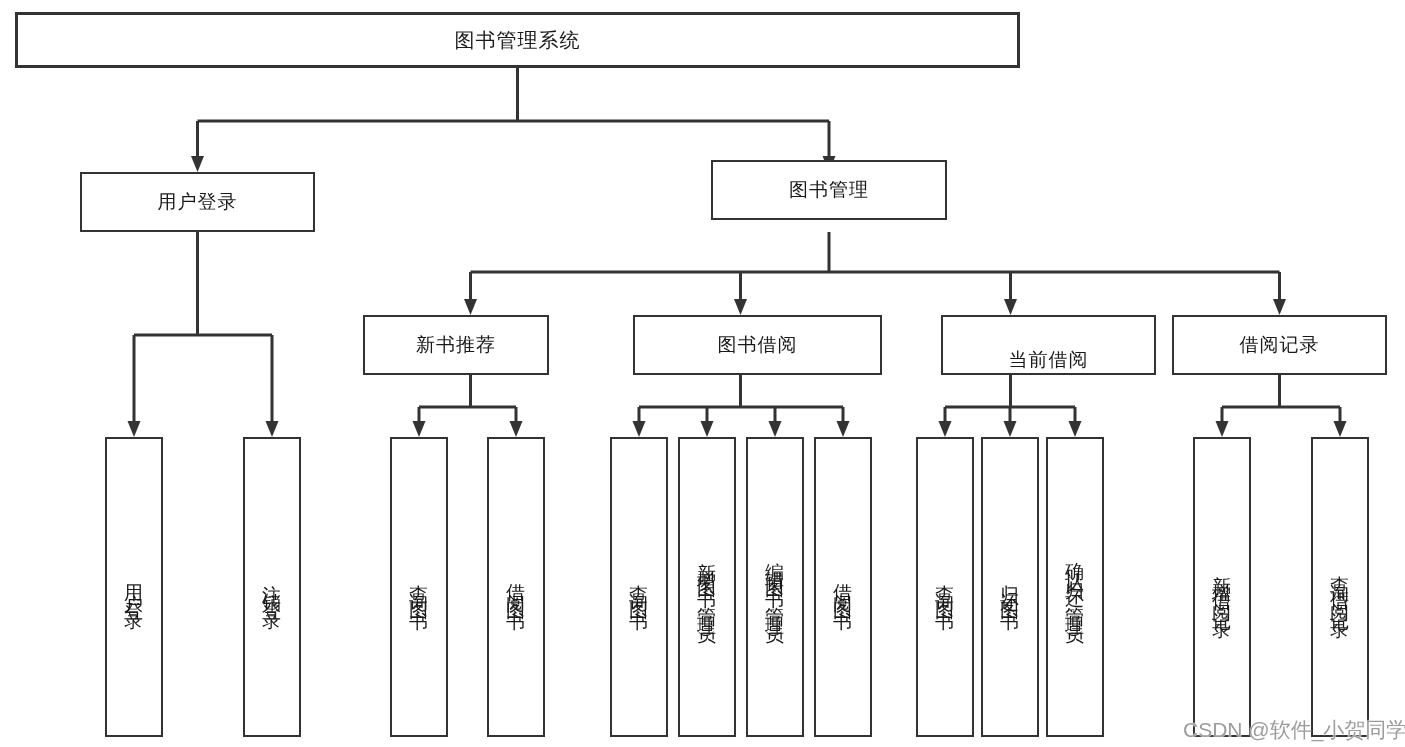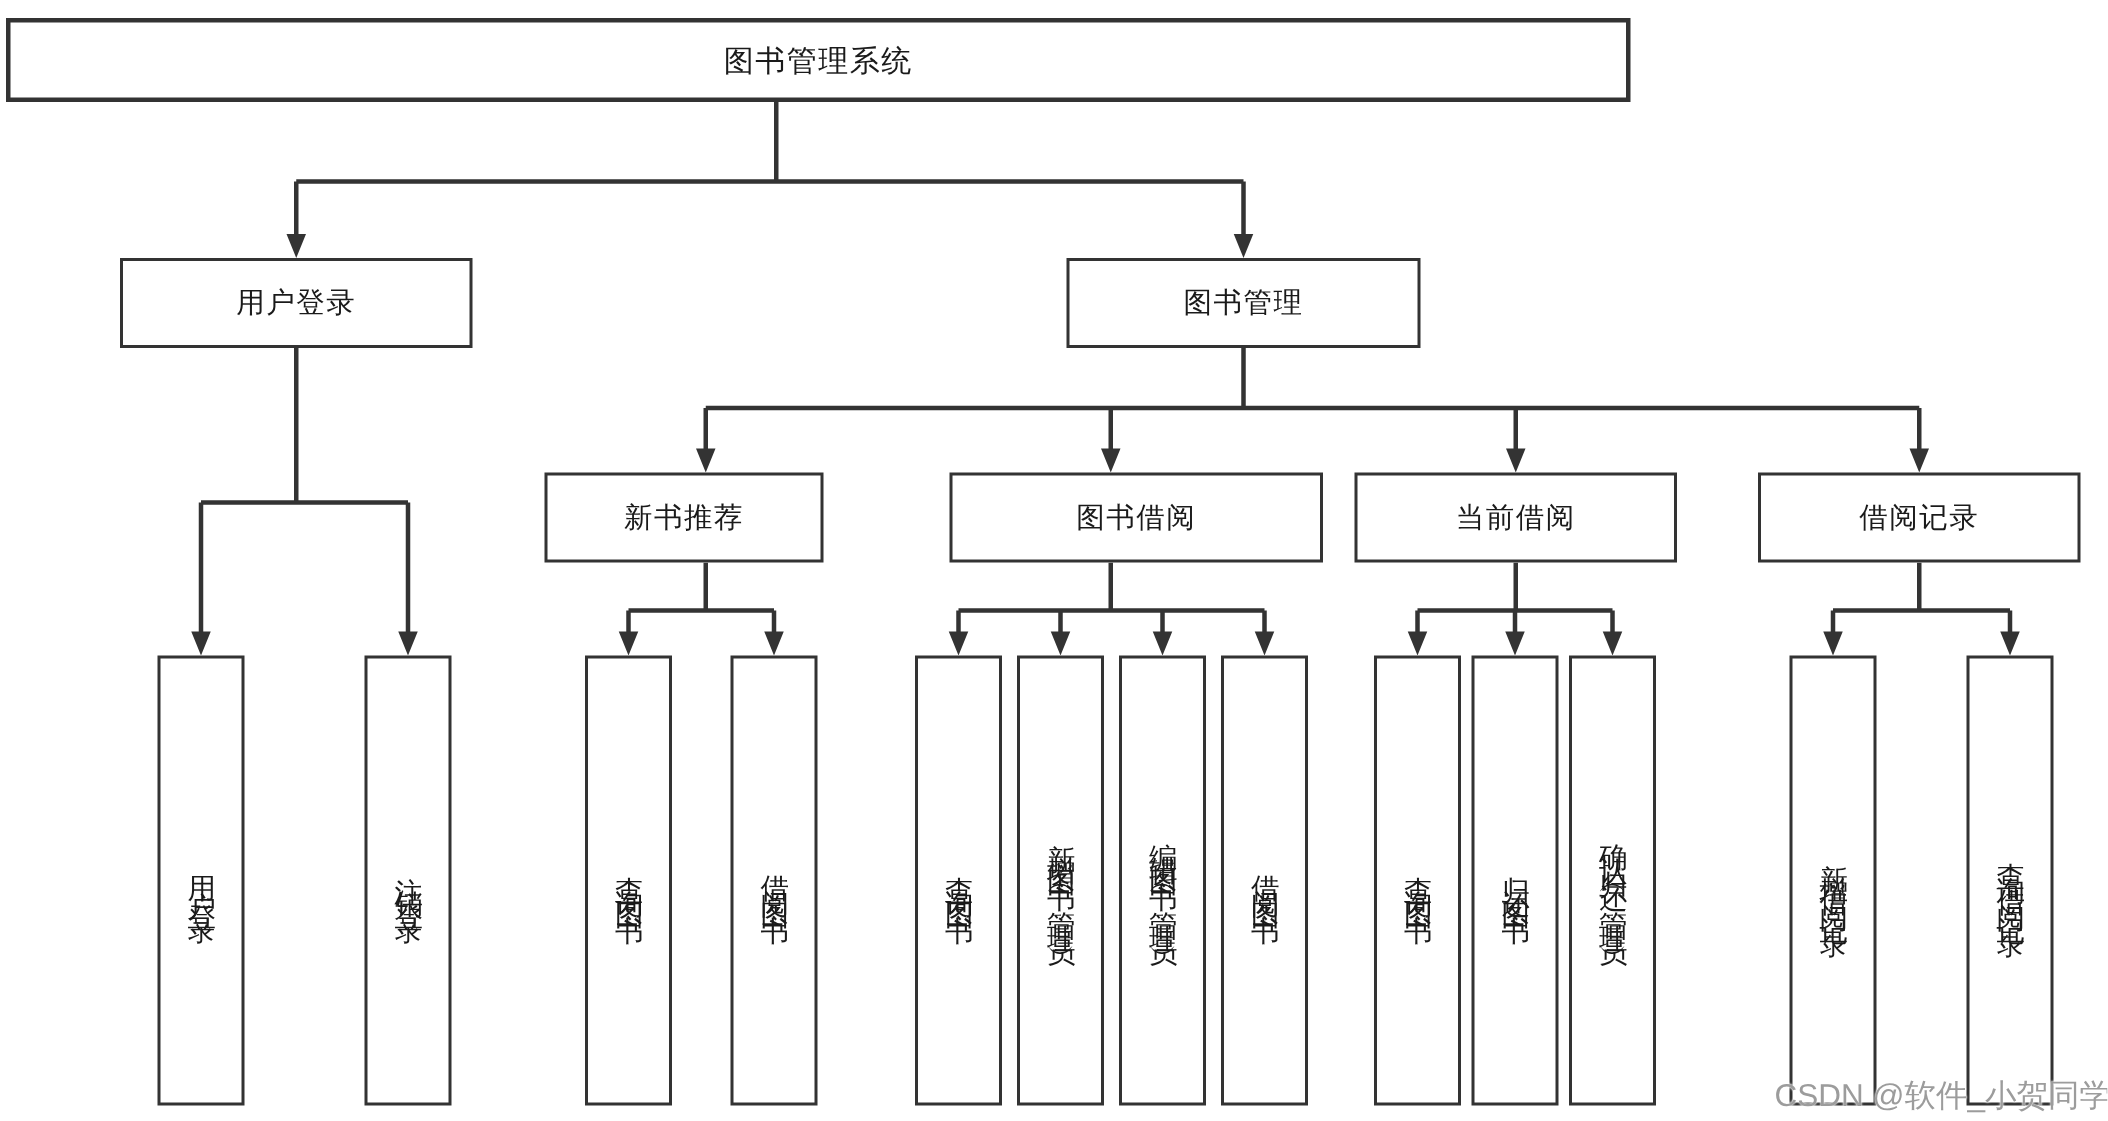--- a/index.html
+++ b/index.html
@@ -86,38 +86,38 @@
              M700.5 421 L713.5 421 L707 437 Z
              M768.5 421 L781.5 421 L775 437 Z
              M836.5 421 L849.5 421 L843 437 Z
              M938.5 421 L951.5 421 L945 437 Z
              M1003.5 421 L1016.5 421 L1010 437 Z
              M1068.5 421 L1081.5 421 L1075 437 Z
              M1215.5 421 L1228.5 421 L1222 437 Z
              M1333.5 421 L1346.5 421 L1340 437 Z"></path>
   </svg>
 
-  <div class="box root" style="left:4px; top:12px; width:1083px; height:56px;">
+  <div class="box root" style="left:15px; top:12px; width:1005px; height:56px;">
     <span>图书管理系统</span>
   </div>
 
   <div class="box" style="left:80px; top:172px; width:235px; height:60px;">
     <span>用户登录</span>
   </div>
-  <div class="box" style="left:711px; top:172px; width:236px; height:60px;">
+  <div class="box" style="left:711px; top:160px; width:236px; height:60px;">
     <span>图书管理</span>
   </div>
 
   <div class="box" style="left:363px; top:315px; width:186px; height:60px;">
     <span>新书推荐</span>
   </div>
   <div class="box" style="left:633px; top:315px; width:249px; height:60px;">
     <span>图书借阅</span>
   </div>
-  <div class="box" style="left:903px; top:315px; width:215px; height:60px;">
+  <div class="box" style="left:941px; top:315px; width:215px; height:60px;align-items:flex-end;">
     <span>当前借阅</span>
   </div>
   <div class="box" style="left:1172px; top:315px; width:215px; height:60px;text-align:right;">
     <span>借阅记录</span>
   </div>
 
   <div class="box leaf" style="left:105px; top:437px; width:58px; height:300px;">
     <span class="vtext">用户登录</span>
   </div>
   <div class="box leaf" style="left:243px; top:437px; width:58px; height:300px;">

